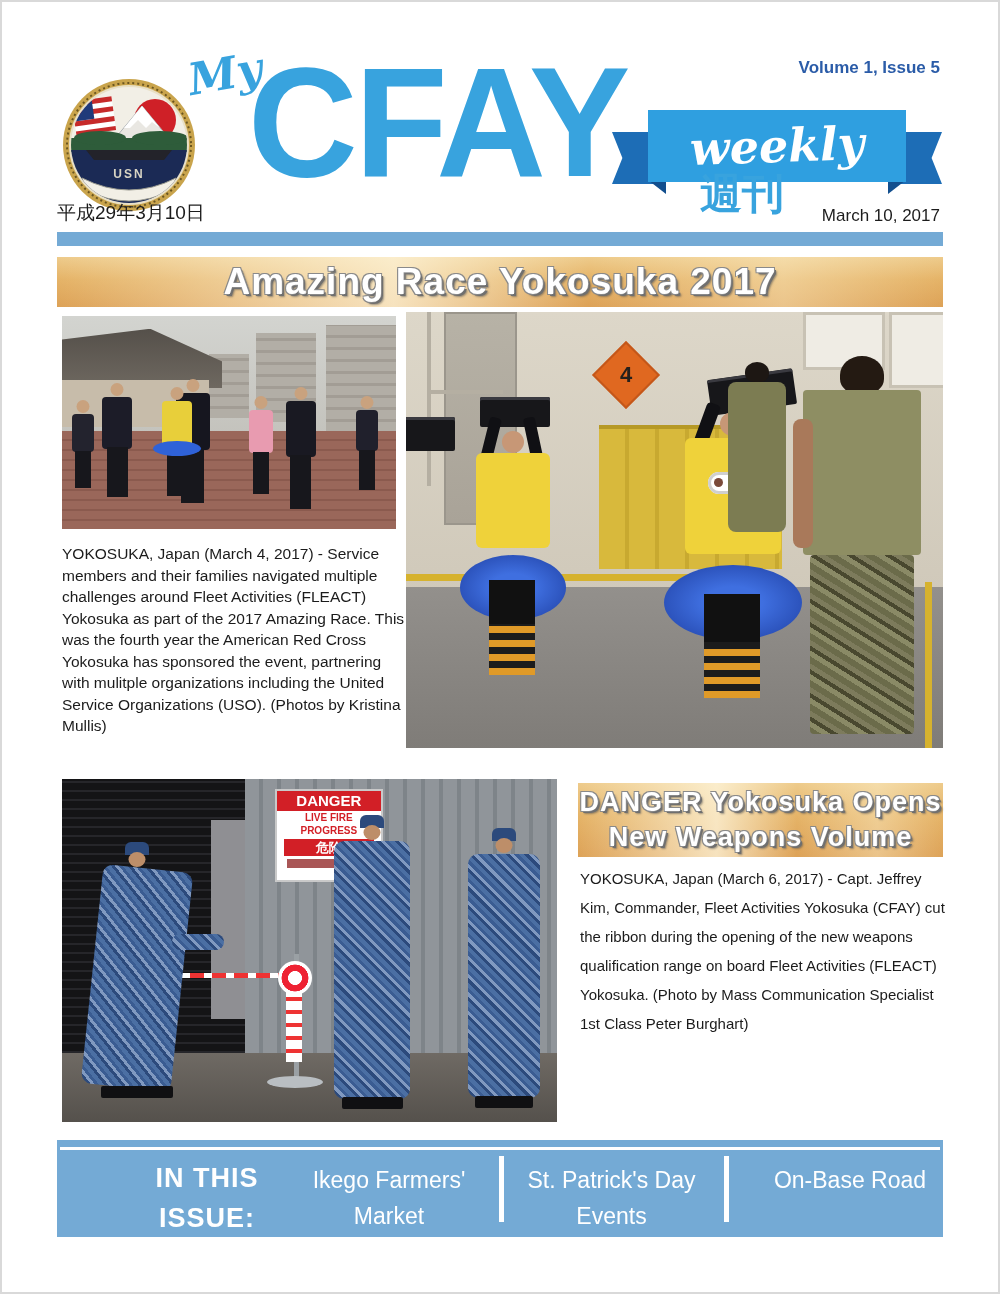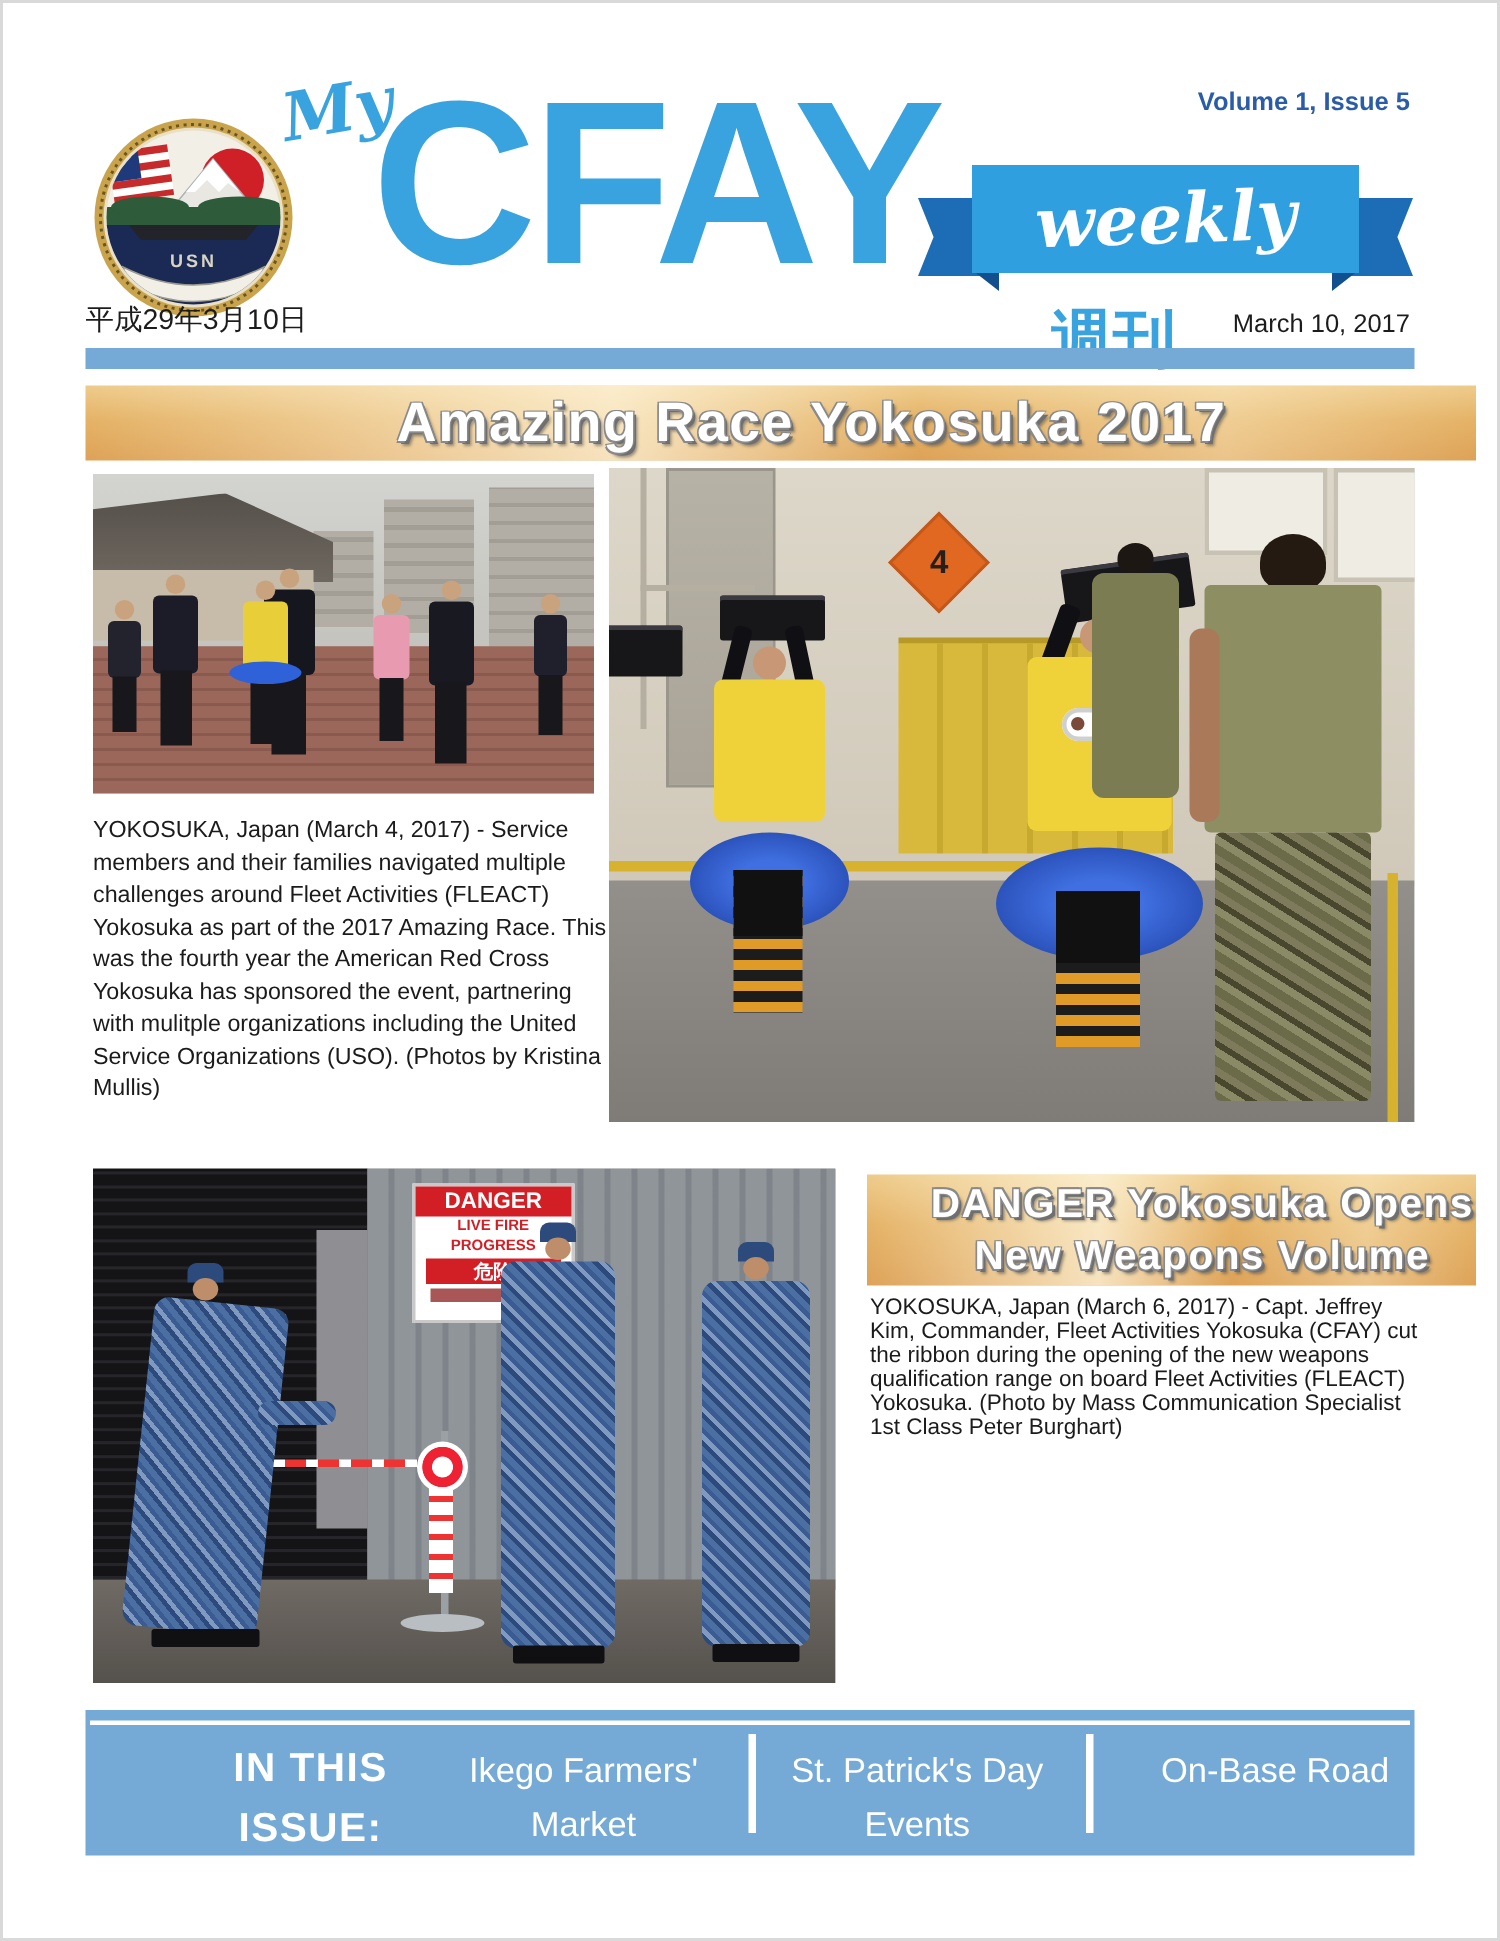--- a/index.html
+++ b/index.html
@@ -18,40 +18,40 @@
   .ribbon-tail{position:absolute;top:36px;width:52px;height:52px;background:#1d6db6;}
   .ribbon-tail.l{left:0;clip-path:polygon(0 0,100% 0,100% 100%,0 100%,20% 50%);}
   .ribbon-tail.r{right:0;clip-path:polygon(0 0,100% 0,80% 50%,100% 100%,0 100%);}
   .ribbon-fold{position:absolute;width:18px;height:14px;background:#124f8e;top:84px;}
   .ribbon-fold.l{left:36px;clip-path:polygon(0 0,100% 0,100% 100%);}
   .ribbon-fold.r{right:36px;clip-path:polygon(0 0,100% 0,0 100%);}
   .ribbon-body{position:absolute;left:36px;top:14px;width:258px;height:72px;
                background:#2f9fe0;display:flex;align-items:center;justify-content:center;}
   .weekly-txt{font-family:"DejaVu Serif",serif;font-style:italic;font-weight:bold;
               font-size:46px;color:#fff;transform:rotate(-2deg);}
-  .weekly-jp{left:700px;top:166px;font-size:42px;font-weight:bold;color:#38a3de;margin-top:32px;}
+  .weekly-jp{left:700px;top:166px;font-size:42px;font-weight:bold;color:#38a3de;}
   .date-jp{left:57px;top:200px;font-size:19px;color:#1c1c1c;}
   .date-en{left:600px;top:206px;width:340px;text-align:right;font-size:17px;color:#1c1c1c;}
   .header-rule{left:57px;top:232px;width:886px;height:14px;background:#74aad5;}
   
   .gold{background:
      linear-gradient(90deg, rgba(255,255,255,0) 0%, rgba(255,248,225,.75) 38%, rgba(255,255,255,0) 60%, rgba(255,246,215,.4) 82%, rgba(255,255,255,0) 100%),
-     linear-gradient(180deg,#eecb8b 0%,#e5b367 45%,#dda257 100%); padding-left: 41px;}
+     linear-gradient(180deg,#eecb8b 0%,#e5b367 45%,#dda257 100%);}
   .banner-main{left:57px;top:257px;width:886px;height:50px;display:flex;
                align-items:center;justify-content:center;}
   .banner-txt{color:#fff;font-weight:bold;font-size:37px;letter-spacing:1px;
               text-shadow:-1px -1px 0 #8a8a8a,1px -1px 0 #8a8a8a,-1px 1px 0 #8a8a8a,
                           2px 2px 0 #6f6f6f,3px 3px 2px rgba(80,80,80,.55);}
   .banner-fleact{left:578px;top:783px;width:365px;height:74px;display:flex;
                  flex-direction:column;align-items:center;justify-content:center;}
   .banner-fleact .banner-txt{font-size:27px;line-height:35px;}
   
   .body-txt{font-size:15.5px;line-height:21.5px;color:#1b1b1b;}
   .art1{left:62px;top:543px;width:344px;}
-  .art2{left:580px;top:864px;width:372px;font-size:15px;line-height:16px;}
+  .art2{left:580px;top:864px;width:372px;font-size:15px;line-height:29px;}
   
   .photo{overflow:hidden;background:#cfcfcb;}
   
   .p1{left:62px;top:316px;width:334px;height:213px;}
   .p1 .sky{position:absolute;left:0;top:0;width:100%;height:58%;background:linear-gradient(#d3d4d0,#c3c2bc);}
   .p1 .bldg{position:absolute;background:repeating-linear-gradient(0deg,#b2aea6 0 9px,#a29d95 9px 12px);}
   .p1 .pavilion{position:absolute;left:0;top:6%;width:48%;height:28%;
      background:linear-gradient(#55504a,#6e6860);clip-path:polygon(0 18%,55% 0,100% 55%,100% 100%,0 100%);}
   .p1 .pav-wall{position:absolute;left:0;top:30%;width:44%;height:22%;background:#c7bcaa;}
   .p1 .ground{position:absolute;left:0;bottom:0;width:100%;height:46%;

